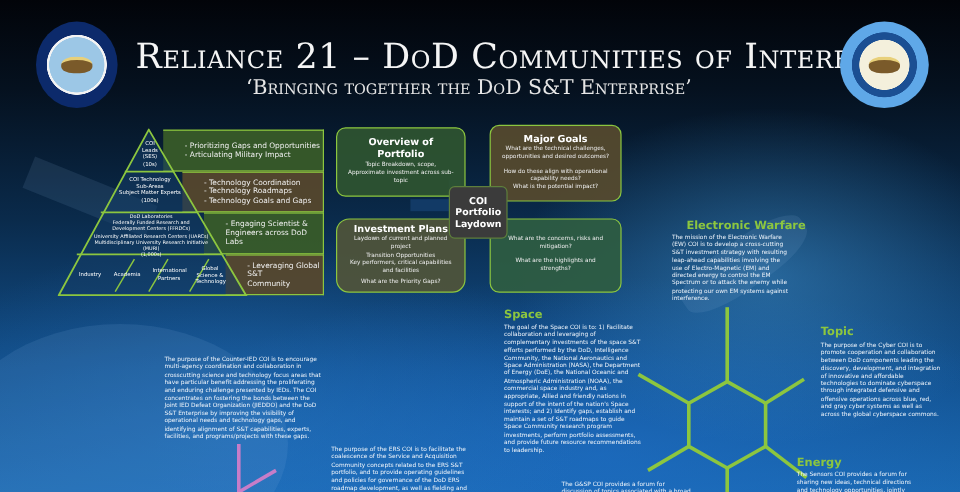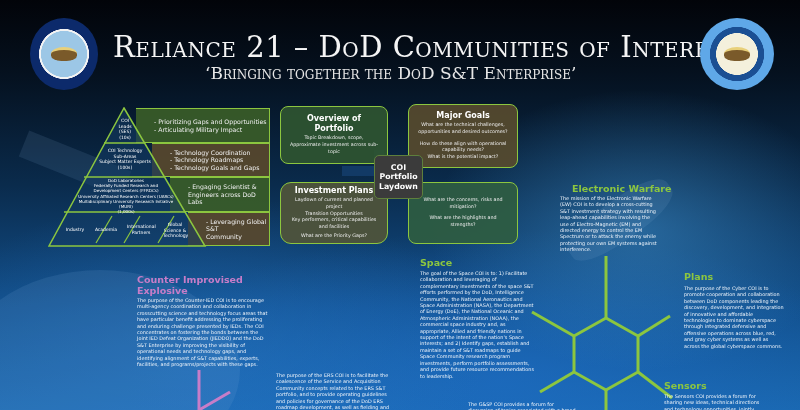--- a/index.html
+++ b/index.html
@@ -205,35 +205,34 @@
     <line x1="574" y1="372" x2="540" y2="392"></line>
     <line x1="606" y1="390" x2="606" y2="410"></line>
   </g>
   <g stroke="#c77dc8" stroke-width="3" fill="none">
     <line x1="199" y1="370" x2="199" y2="410"></line>
     <line x1="199" y1="410" x2="230" y2="392"></line>
   </g>
 </svg>
 
 <div class="coi-h pink" style="left:137px;top:274px;width:140px;">
-  <div>Counter Improvised Explosive</div>
 </div>
 <div class="coi-t" style="left:137px;top:297px;width:133px;">The purpose of the Counter-IED COI is to encourage multi-agency coordination and collaboration in crosscutting science and technology focus areas that have particular benefit addressing the proliferating and enduring challenge presented by IEDs. The COI concentrates on fostering the bonds between the Joint IED Defeat Organization (JIEDDO) and the DoD S&amp;T Enterprise by improving the visibility of operational needs and technology gaps, and identifying alignment of S&amp;T capabilities, experts, facilities, and programs/projects with these gaps.</div>
 
 <div class="coi-h pink" style="left:276px;top:349px;width:130px;">
 </div>
 <div class="coi-t" style="left:276px;top:372px;width:118px;">The purpose of the ERS COI is to facilitate the coalescence of the Service and Acquisition Community concepts related to the ERS S&amp;T portfolio, and to provide operating guidelines and policies for governance of the DoD ERS roadmap development, as well as fielding and</div>
 
 <div class="coi-h green" style="left:420px;top:257px;width:100px;">Space</div>
 <div class="coi-t" style="left:420px;top:270px;width:116px;">The goal of the Space COI is to: 1) Facilitate collaboration and leveraging of complementary investments of the space S&amp;T efforts performed by the DoD, Intelligence Community, the National Aeronautics and Space Administration (NASA), the Department of Energy (DoE), the National Oceanic and Atmospheric Administration (NOAA), the commercial space industry and, as appropriate, Allied and friendly nations in support of the intent of the nation's Space interests; and 2) Identify gaps, establish and maintain a set of S&amp;T roadmaps to guide Space Community research program investments, perform portfolio assessments, and provide future resource recommendations to leadership.</div>
 
 <div class="coi-h green" style="left:468px;top:378px;width:120px;">
 </div>
 <div class="coi-t" style="left:468px;top:401px;width:110px;">The G&amp;SP COI provides a forum for discussion of topics associated with a broad range of platform</div>
 
 <div class="coi-h green" style="left:560px;top:183px;width:140px;margin-left:12px;">Electronic Warfare</div>
 <div class="coi-t" style="left:560px;top:195px;width:100px;">The mission of the Electronic Warfare (EW) COI is to develop a cross-cutting S&amp;T investment strategy with resulting leap-ahead capabilities involving the use of Electro-Magnetic (EM) and directed energy to control the EM Spectrum or to attack the enemy while protecting our own EM systems against interference.</div>
 
-<div class="coi-h green" style="left:684px;top:271px;width:100px;">Plans</div>
+<div class="coi-h green" style="left:684px;top:271px;width:100px;">Topic</div>
 <div class="coi-t" style="left:684px;top:285px;width:100px;">The purpose of the Cyber COI is to promote cooperation and collaboration between DoD components leading the discovery, development, and integration of innovative and affordable technologies to dominate cyberspace through integrated defensive and offensive operations across blue, red, and gray cyber systems as well as across the global cyberspace commons.</div>
 
-<div class="coi-h green" style="left:664px;top:380px;width:100px;">Sensors</div>
+<div class="coi-h green" style="left:664px;top:380px;width:100px;">Energy</div>
 <div class="coi-t" style="left:664px;top:393px;width:100px;">The Sensors COI provides a forum for sharing new ideas, technical directions and technology opportunities, jointly</div>
 
 </body></html>

